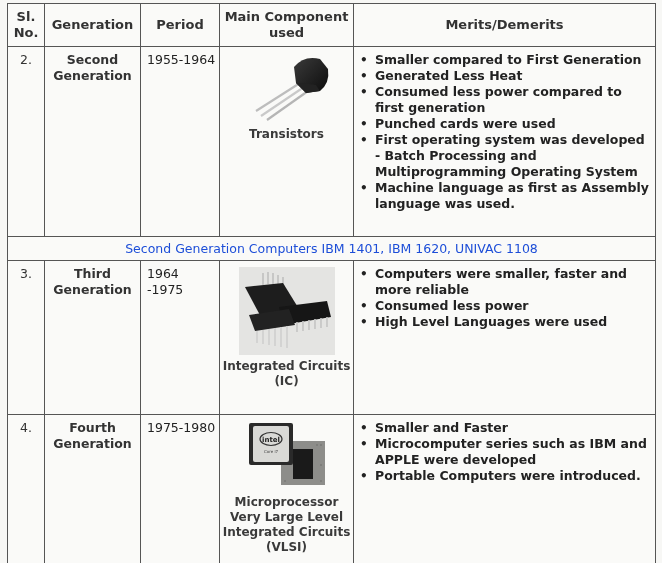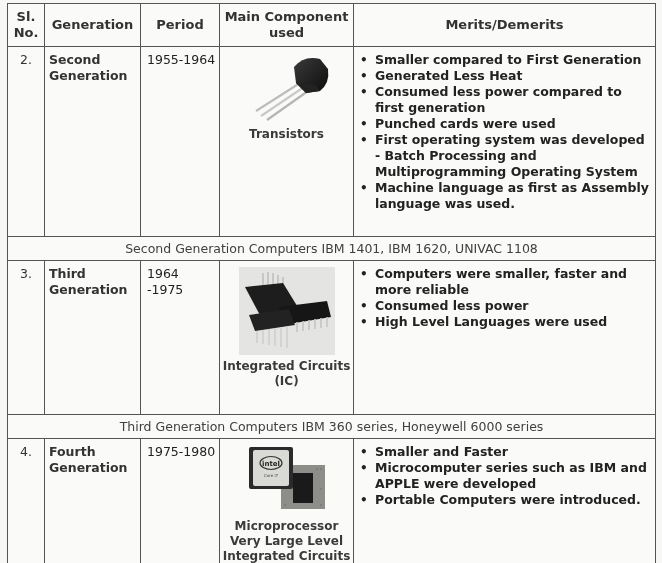--- a/index.html
+++ b/index.html
@@ -33,27 +33,27 @@
     line-height: 16px;
     height: 42px;
   }
   .c-sl { width: 37px; }
   .c-gen { width: 96px; }
   .c-per { width: 79px; }
   .c-comp { width: 134px; }
   .c-mer { width: auto; }
 
   td.sl { text-align: center; padding-top: 5px; color: #333; }
-  td.gen { font-weight: bold; padding: 5px 4px 0 4px; color: #333; }
+  td.gen { font-weight: bold; padding: 5px 4px 0 4px; color: #333; text-align: center; }
   td.per { padding: 5px 0 12px 6px; color: #222; }
   td.comp { text-align: center; padding-top: 6px; margin-left: 25px; }
   td.mer { padding: 5px 4px 0 4px; }
   td.banner {
     text-align: center; vertical-align: middle;
-    height: 23px; font-size: 12.5px; color: #404040;
+    height: 23px; font-size: 12.5px; color: #1d4ed8;
   }
   .comp-label {
     font-weight: bold; color: #3a3a3a; font-size: 12px; line-height: 15px;
     display: block;
   }
   ul.merits { margin: 0; padding: 0; list-style: none; font-weight: bold; }
   ul.merits li {
     position: relative; padding-left: 17px; color: #222;
   }
   ul.merits li::before {
@@ -174,23 +174,20 @@
         <span class="comp-label">(IC)</span>
       </td>
       <td class="mer">
         <ul class="merits">
           <li>Computers were smaller, faster and more reliable</li>
           <li>Consumed less power</li>
           <li>High Level Languages were used</li>
         </ul>
       </td>
     </tr>
-    <tr>
-      <td class="banner" colspan="5">Third Generation Computers IBM 360 series, Honeywell 6000 series</td>
-    </tr>
 
     <tr class="row4">
       <td class="sl">4.</td>
       <td class="gen">
         <span>Fourth</span><br>
         <span>Generation</span>
       </td>
       <td class="per">1975-1980</td>
       <td class="comp">
         <svg class="img-box" width="80" height="66" viewBox="0 0 80 66">

